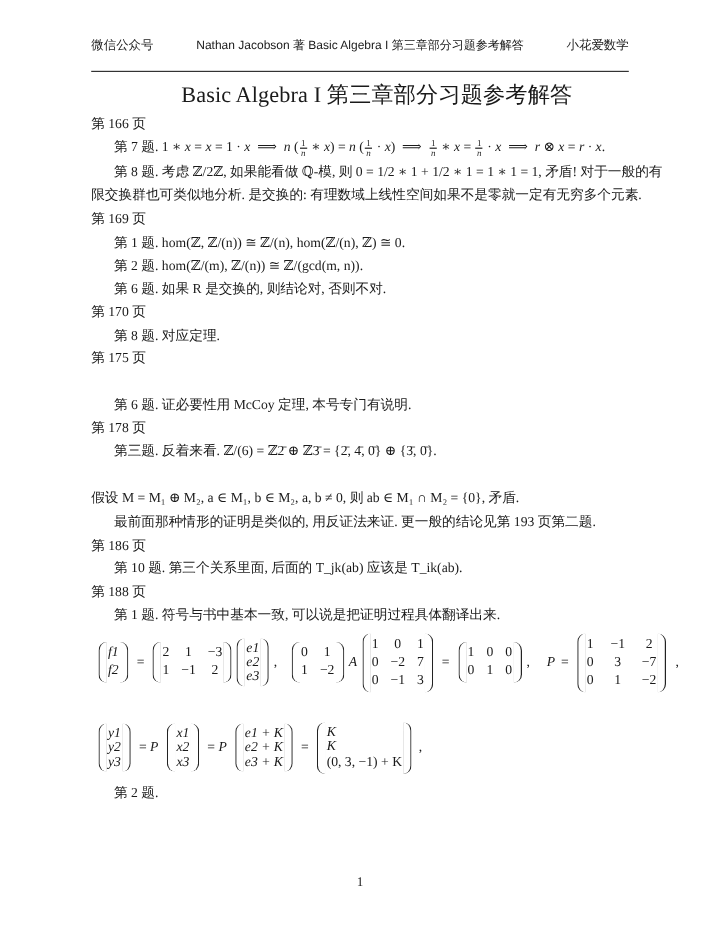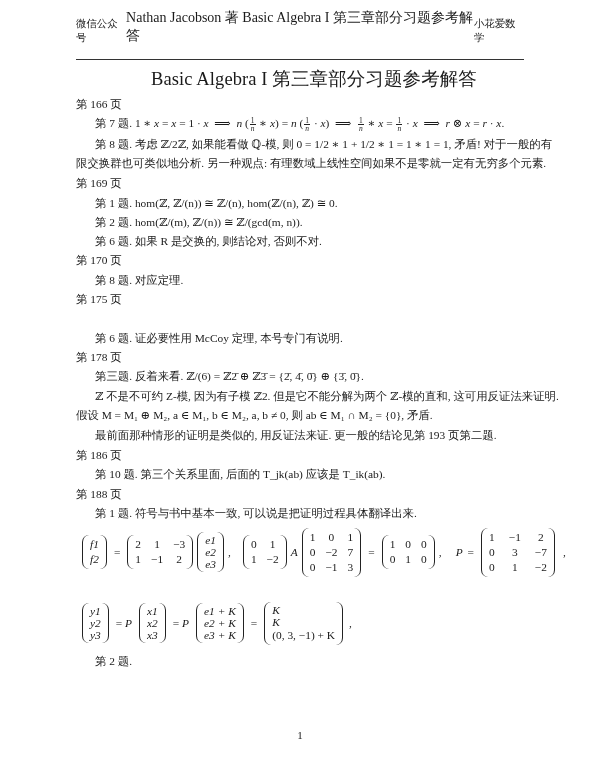--- a/index.html
+++ b/index.html
@@ -10,21 +10,21 @@
     color: #1a1a1a;
     font-size: 11.2px;
   }
   .page { position: absolute; left: 0; top: 0; width: 600px; height: 776px; }
 
   .running-head {
     position: absolute; left: 76px; top: 44px; width: 448px; height: 16px;
     font-size: 10.4px; display: flex; justify-content: space-between; align-items: flex-end;
     border-bottom: 0.8px solid #333; padding-bottom: 14px;
   }
-  .running-head .center { font-family: Liberation Serif, serif; font-size: 14px; }
+  .running-head .center { font-family: Liberation Sans, sans-serif; font-size: 10px; }
 
   .title {
     position: absolute; left: 0; width: 600px; top: 66px; text-align: center;
     font-family: "Liberation Serif", serif; font-size: 18.5px; letter-spacing: 0.1px; padding-left: 28px;
   }
 
   .line { position: absolute; white-space: nowrap; font-family: "Liberation Serif", "DejaVu Serif", serif; font-size: 11.4px; line-height: 14px; }
   .page-label { left: 76px; }
   .indent { left: 95px; }
   .flush { left: 76px; }
@@ -62,21 +62,21 @@
 
   <div class="line page-label" style="top:97px">第 166 页</div>
   <div class="line indent" style="top:116px">
     <span>第 7 题.</span>
     <span> 1 ∗ <i class="m">x</i> = <i class="m">x</i> = 1 · <i class="m">x</i> &nbsp;⟹&nbsp; <i class="m">n</i> (<span class="frac"><span class="num">1</span><span class="den">n</span></span> ∗ <i class="m">x</i>) = <i class="m">n</i> (<span class="frac"><span class="num">1</span><span class="den">n</span></span> · <i class="m">x</i>) &nbsp;⟹&nbsp; <span class="frac"><span class="num">1</span><span class="den">n</span></span> ∗ <i class="m">x</i> = <span class="frac"><span class="num">1</span><span class="den">n</span></span> · <i class="m">x</i> &nbsp;⟹&nbsp; <i class="m">r</i> ⊗ <i class="m">x</i> = <i class="m">r</i> · <i class="m">x</i>.</span>
   </div>
   <div class="line indent" style="top:137px">
     <span>第 8 题.</span>
     <span>考虑 ℤ/2ℤ, 如果能看做 ℚ-模, 则 0 = 1/2 ∗ 1 + 1/2 ∗ 1 = 1 ∗ 1 = 1, 矛盾! 对于一般的有</span>
   </div>
-  <div class="line flush" style="top:156px">限交换群也可类似地分析. 另一种观点: 有理数域上线性空间如果不是零就一定有无穷多个元素.</div>
+  <div class="line flush" style="top:156px">限交换群也可类似地分析. 是交换的: 有理数域上线性空间如果不是零就一定有无穷多个元素.</div>
 
   <div class="line page-label" style="top:176px">第 169 页</div>
   <div class="line indent" style="top:196px">
     <span>第 1 题.</span>
     <span>hom(ℤ, ℤ/(n)) ≅ ℤ/(n), hom(ℤ/(n), ℤ) ≅ 0.</span>
   </div>
   <div class="line indent" style="top:215px">
     <span>第 2 题.</span>
     <span>hom(ℤ/(m), ℤ/(n)) ≅ ℤ/(gcd(m, n)).</span>
   </div>
@@ -95,21 +95,20 @@
   <div class="line indent" style="top:331px">
     <span>第 6 题.</span>
     <span>证必要性用 McCoy 定理, 本号专门有说明.</span>
   </div>
 
   <div class="line page-label" style="top:350px">第 178 页</div>
   <div class="line indent" style="top:369px">
     <span>第三题.</span>
     <span>反着来看. ℤ/(6) = ℤ2̄ ⊕ ℤ3̄ = {2̄, 4̄, 0̄} ⊕ {3̄, 0̄}.</span>
   </div>
-  <div class="line indent" style="top:389px">ℤ 不是不可约 Z-模, 因为有子模 ℤ2. 但是它不能分解为两个 ℤ-模的直和, 这可用反证法来证明.</div>
   <div class="line flush" style="top:408px">假设 M = M₁ ⊕ M₂, a ∈ M₁, b ∈ M₂, a, b ≠ 0, 则 ab ∈ M₁ ∩ M₂ = {0}, 矛盾.</div>
   <div class="line indent" style="top:428px">最前面那种情形的证明是类似的, 用反证法来证. 更一般的结论见第 193 页第二题.</div>
 
   <div class="line page-label" style="top:448px">第 186 页</div>
   <div class="line indent" style="top:467px">
     <span>第 10 题.</span>
     <span>第三个关系里面, 后面的 T_jk(ab) 应该是 T_ik(ab).</span>
   </div>
 
   <div class="line page-label" style="top:487px">第 188 页</div>

